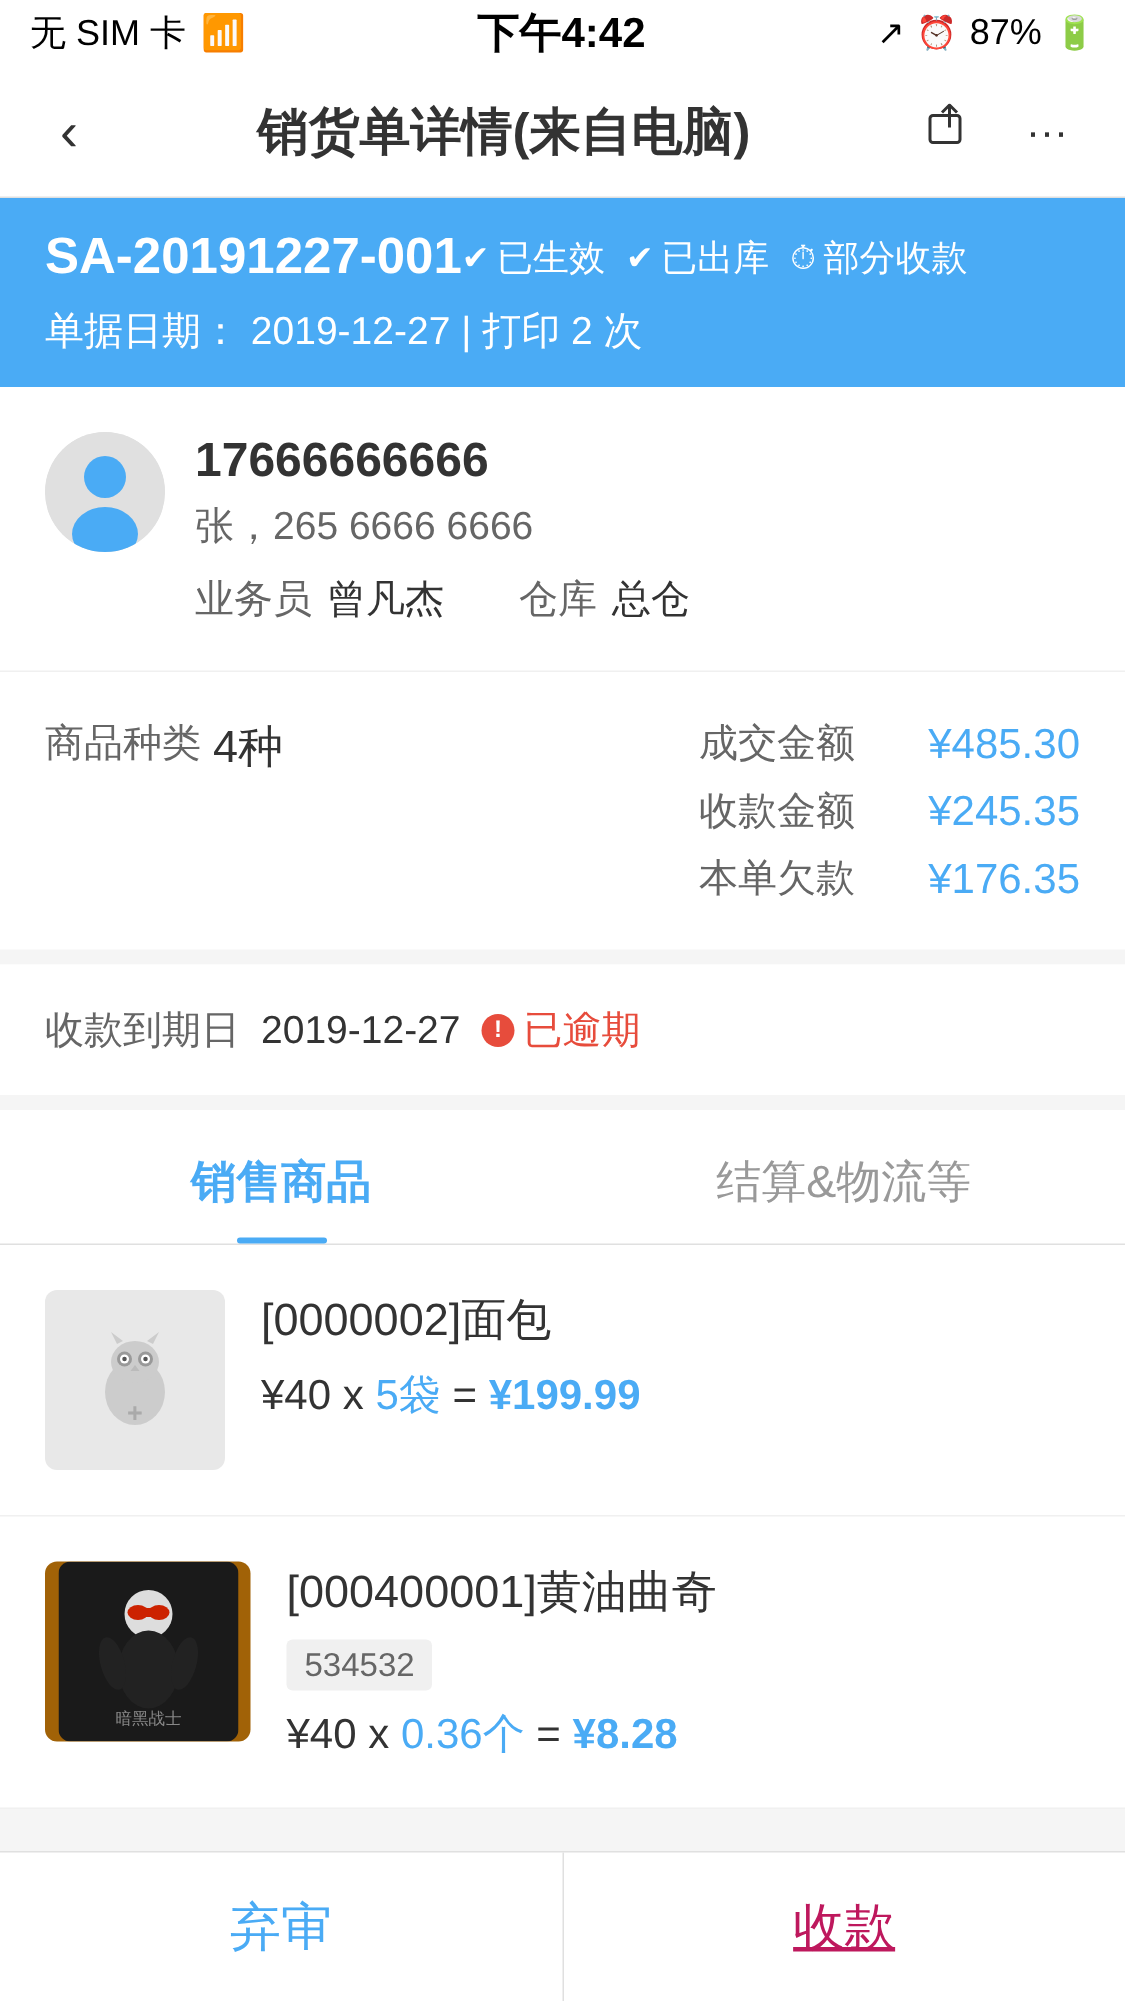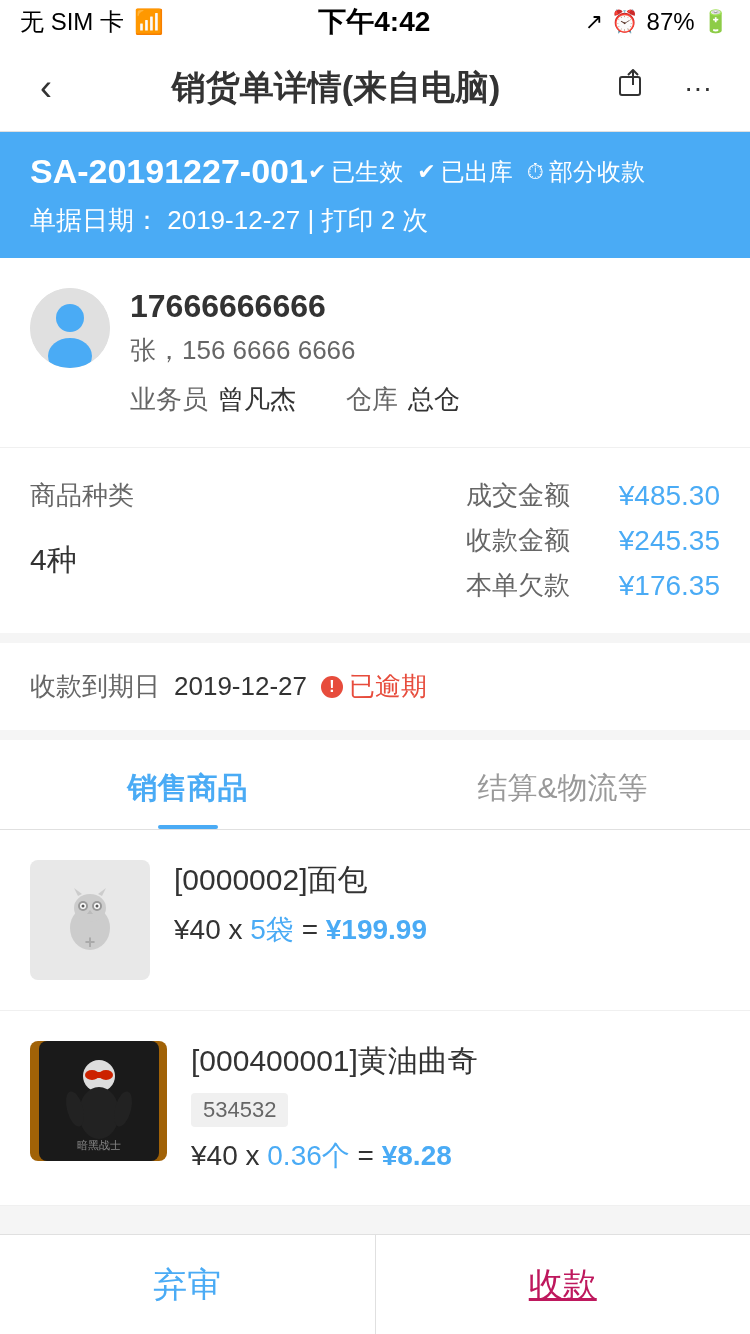--- a/index.html
+++ b/index.html
@@ -129,21 +129,21 @@
 
     
     .summary-section {
       background: #fff;
       padding: 30px;
       display: flex;
       align-items: flex-start;
       justify-content: space-between;
       border-bottom: 10px solid #f5f5f5;
     }
-    .summary-left { display: flex; flex-direction: column; gap: 27px; }
+    .summary-left { display: flex; flex-direction: row; gap: 8px; text-align: center; }
     .summary-label { font-size: 26px; color: #666; }
     .summary-count { font-size: 30px; color: #333; font-weight: 500; }
     .summary-right { display: flex; flex-direction: column; gap: 10px; text-align: right; }
     .summary-row { display: flex; justify-content: flex-end; align-items: center; gap: 20px; }
     .summary-row-label { font-size: 26px; color: #666; }
     .summary-row-value { font-size: 28px; color: #4AABF5; font-weight: 500; min-width: 130px; text-align: right; }
 
     
     .due-section {
       background: #fff;
@@ -348,21 +348,21 @@
 <div class="customer-section">
   <div class="avatar">
     <svg width="80" height="80" viewBox="0 0 80 80" xmlns="http://www.w3.org/2000/svg">
       <circle cx="40" cy="40" r="40" fill="#e0e0e0"></circle>
       <circle cx="40" cy="30" r="14" fill="#4AABF5"></circle>
       <ellipse cx="40" cy="68" rx="22" ry="18" fill="#4AABF5"></ellipse>
     </svg>
   </div>
   <div class="customer-info">
     <div class="customer-phone">17666666666</div>
-    <div class="customer-name">张，156 6666 6666</div>
+    <div class="customer-name">张，265 6666 6666</div>
     <div class="customer-meta">
       <div class="meta-item">
         <span class="meta-label">业务员</span>
         <span class="meta-value">曾凡杰</span>
       </div>
       <div class="meta-item">
         <span class="meta-label">仓库</span>
         <span class="meta-value">总仓</span>
       </div>
     </div>

